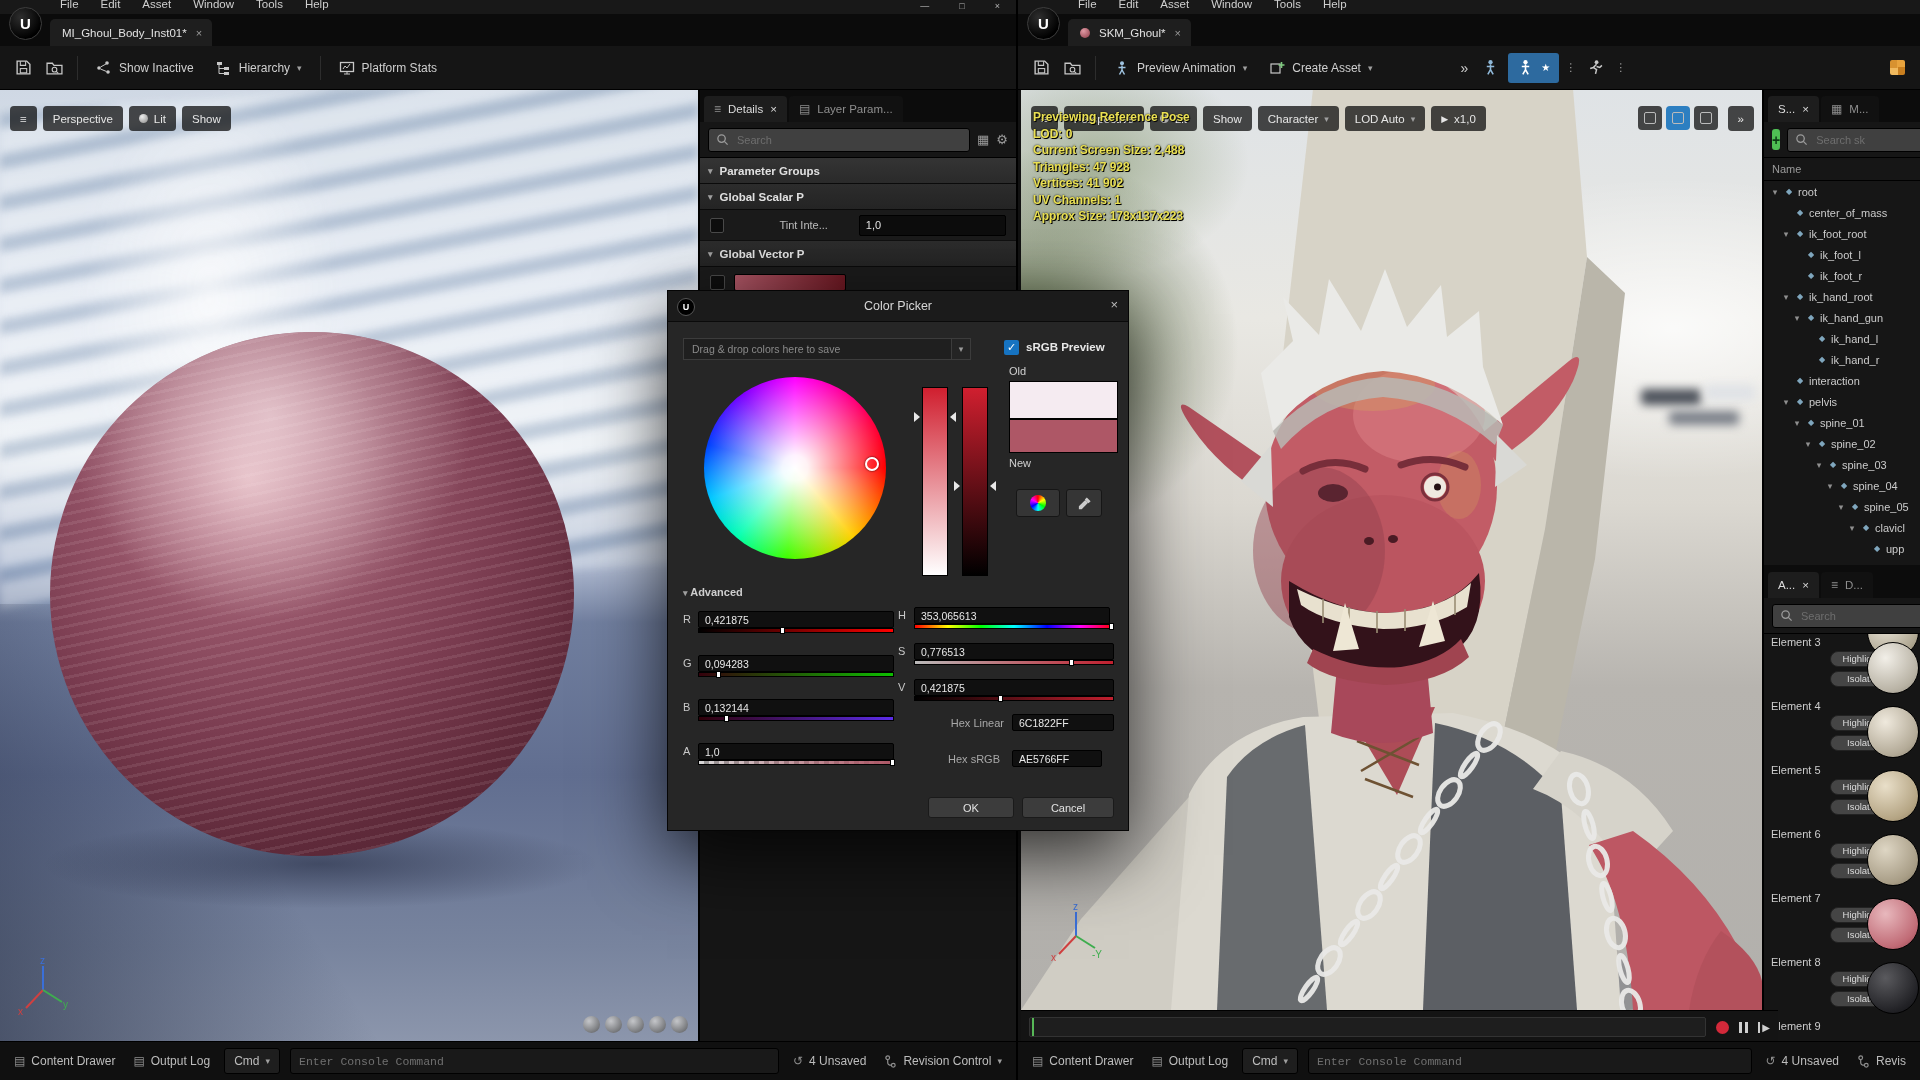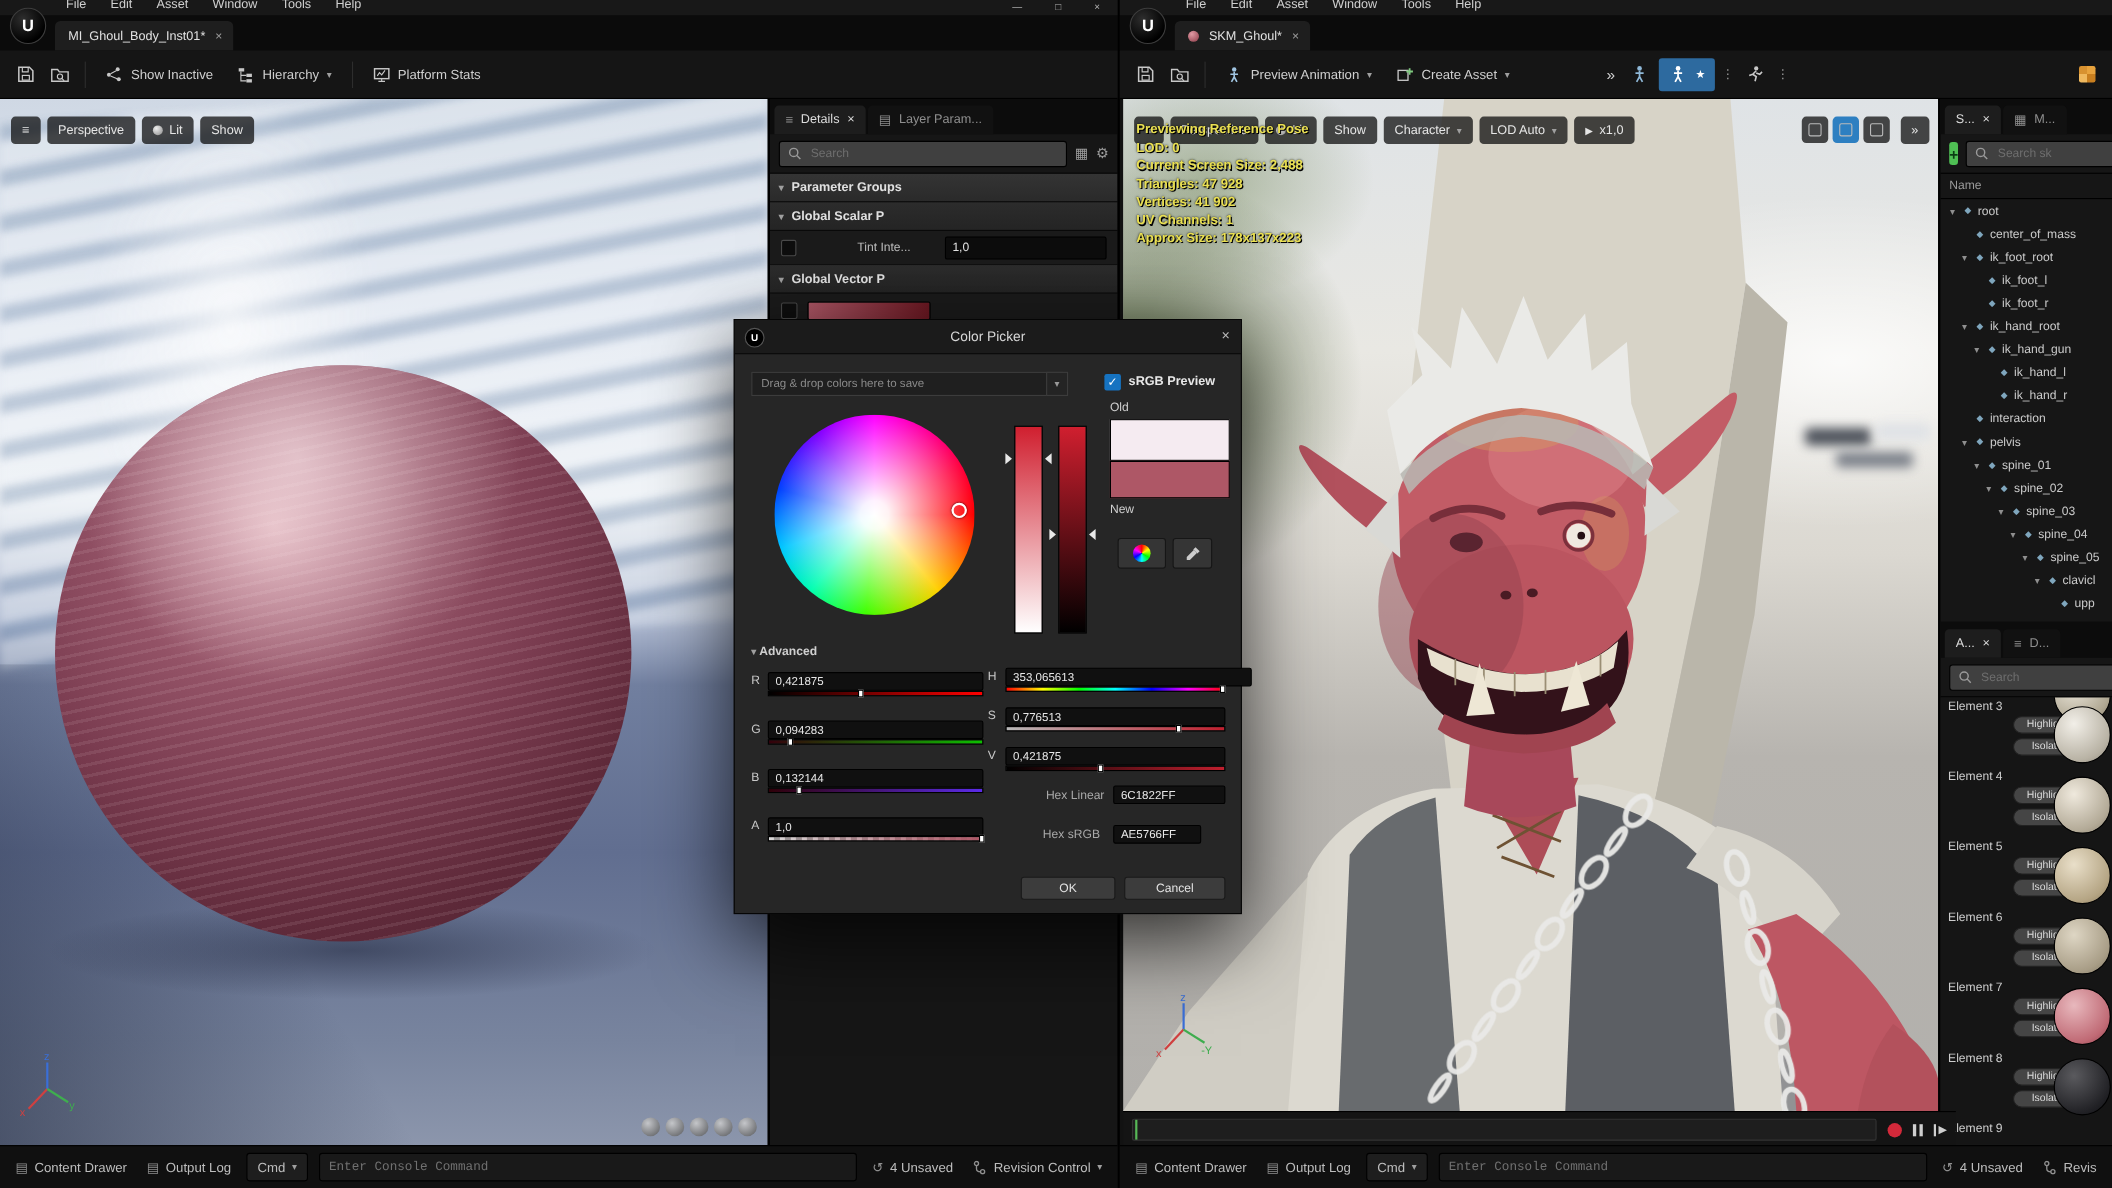--- a/index.html
+++ b/index.html
@@ -897,21 +897,21 @@
 
     <div class="chanlab" style="left:15px;top:454px;"><span>A</span></div>
     <div class="chanbox" style="left:30px;top:452px;width:196px;">
         <span>1,0</span>
       </div>
     <div class="strip" style="left:30px;top:469px;width:196px;background:linear-gradient(90deg,rgba(174,87,102,0),#AE5766),repeating-conic-gradient(#9a9a9a 0% 25%,#d8d8d8 0% 50%) 0 0/10px 10px;">
         <span class="smark" style="left:calc(100% - 3px);"></span>
       </div>
 
     <div class="chanlab" style="left:230px;top:318px;"><span>H</span></div>
-    <div class="chanbox" style="left:246px;top:316px;width:224px;">
+    <div class="chanbox" style="left:246px;top:316px;width:196px;">
         <span>353,065613</span>
       </div>
     <div class="strip" style="left:246px;top:333px;width:200px;background:linear-gradient(90deg,#f00,#ff0,#0f0,#0ff,#00f,#f0f,#f00);">
         <span class="smark" style="left:98%;"></span>
       </div>
 
     <div class="chanlab" style="left:230px;top:354px;"><span>S</span></div>
     <div class="chanbox" style="left:246px;top:352px;width:200px;">
         <span>0,776513</span>
       </div>
@@ -925,21 +925,21 @@
       </div>
     <div class="strip" style="left:246px;top:405px;width:200px;background:linear-gradient(90deg,#000,#c01f2e);">
         <span class="smark" style="left:42%;"></span>
       </div>
 
     <div class="hexlab" style="left:186px;top:426px;"><span>Hex Linear</span></div>
     <div class="chanbox" style="left:344px;top:423px;width:102px;">
         <span>6C1822FF</span>
       </div>
     <div class="hexlab" style="left:182px;top:462px;"><span>Hex sRGB</span></div>
-    <div class="chanbox" style="left:344px;top:459px;width:80px;">
+    <div class="chanbox" style="left:344px;top:459px;width:90px;">
         <span>AE5766FF</span>
       </div>
 
     <button class="cpbtn" style="left:260px;top:506px;width:86px;">OK</button>
     <button class="cpbtn" style="left:354px;top:506px;width:92px;">Cancel</button>
   </div>
 
 </div>
 
 </body></html>

